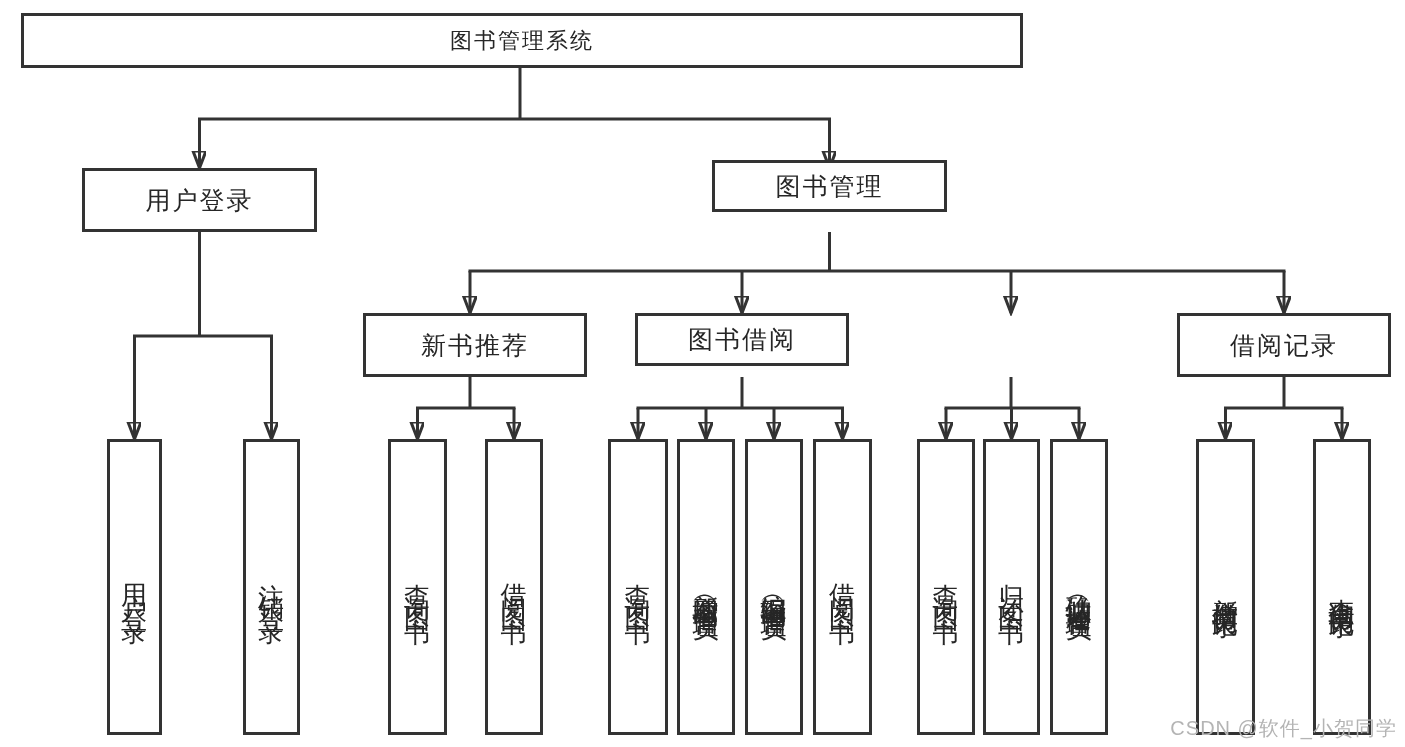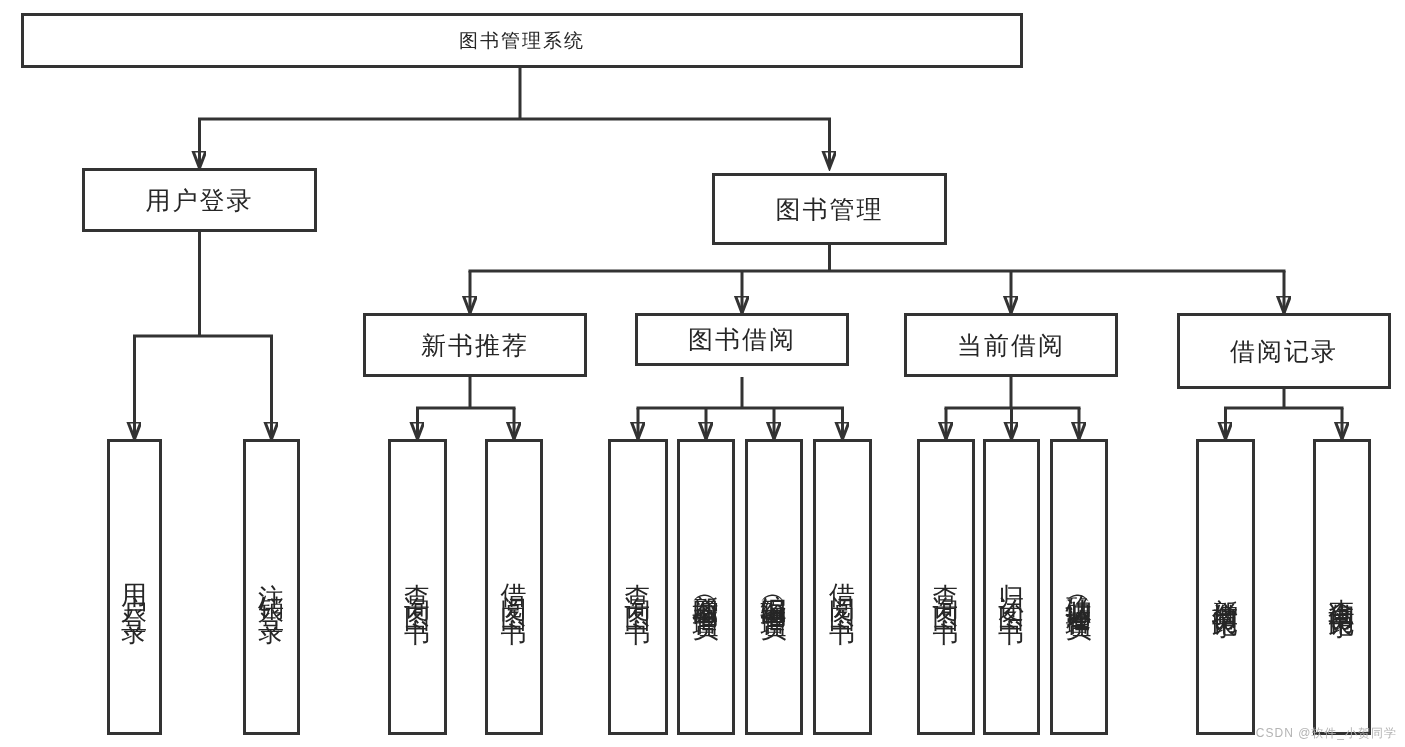--- a/index.html
+++ b/index.html
@@ -38,36 +38,36 @@
     align-items: center;
     justify-content: center;
     color: var(--text);
   }
   .hlabel {
     font-size: 25px;
     letter-spacing: 2px;
     color: var(--text);
     white-space: nowrap;
   }
-  .root .hlabel { font-size: 19px; }
+  .root .hlabel { font-size: 22px; }
   .vlabel {
     writing-mode: vertical-rl;
     text-orientation: mixed;
     font-size: 26px;
     line-height: 1;
     letter-spacing: 12px;
     color: var(--text);
     white-space: nowrap;
   }
   .vlabel.tight { letter-spacing: 3px; }
   .watermark {
     position: absolute;
     right: 8px;
     bottom: 5px;
-    font-size: 12px;
+    font-size: 20px;
     color: var(--watermark);
     letter-spacing: 1px;
     z-index: 10;
     white-space: nowrap;
   }
 </style>
 </head>
 <body>
 
 <div class="canvas">
@@ -134,34 +134,31 @@
     </g>
   </svg>
 
   <div class="box root" style="left:21px;top:13px;width:1002px;height:55px">
     <span class="hlabel">图书管理系统</span>
   </div>
 
   <div class="box" style="left:82px;top:168px;width:235px;height:64px">
     <span class="hlabel">用户登录</span>
   </div>
-  <div class="box" style="left:712px;top:173px;width:235px;height:72px">
+  <div class="box" style="left:712px;top:160px;width:235px;height:52px">
     <span class="hlabel">图书管理</span>
   </div>
 
   <div class="box" style="left:363px;top:313px;width:224px;height:64px">
     <span class="hlabel">新书推荐</span>
   </div>
   <div class="box" style="left:635px;top:313px;width:214px;height:53px">
     <span class="hlabel">图书借阅</span>
   </div>
-  <div class="box" style="left:904px;top:313px;width:214px;height:64px">
-    <span class="hlabel">当前借阅</span>
-  </div>
-  <div class="box" style="left:1177px;top:313px;width:214px;height:76px">
+  <div class="box" style="left:1177px;top:313px;width:214px;height:64px">
     <span class="hlabel">借阅记录</span>
   </div>
 
   <div class="box" style="left:107px;top:439px;width:55px;height:296px">
     <span class="vlabel">用户登录</span>
   </div>
   <div class="box" style="left:243px;top:439px;width:57px;height:296px">
     <span class="vlabel">注销登录</span>
   </div>
 

